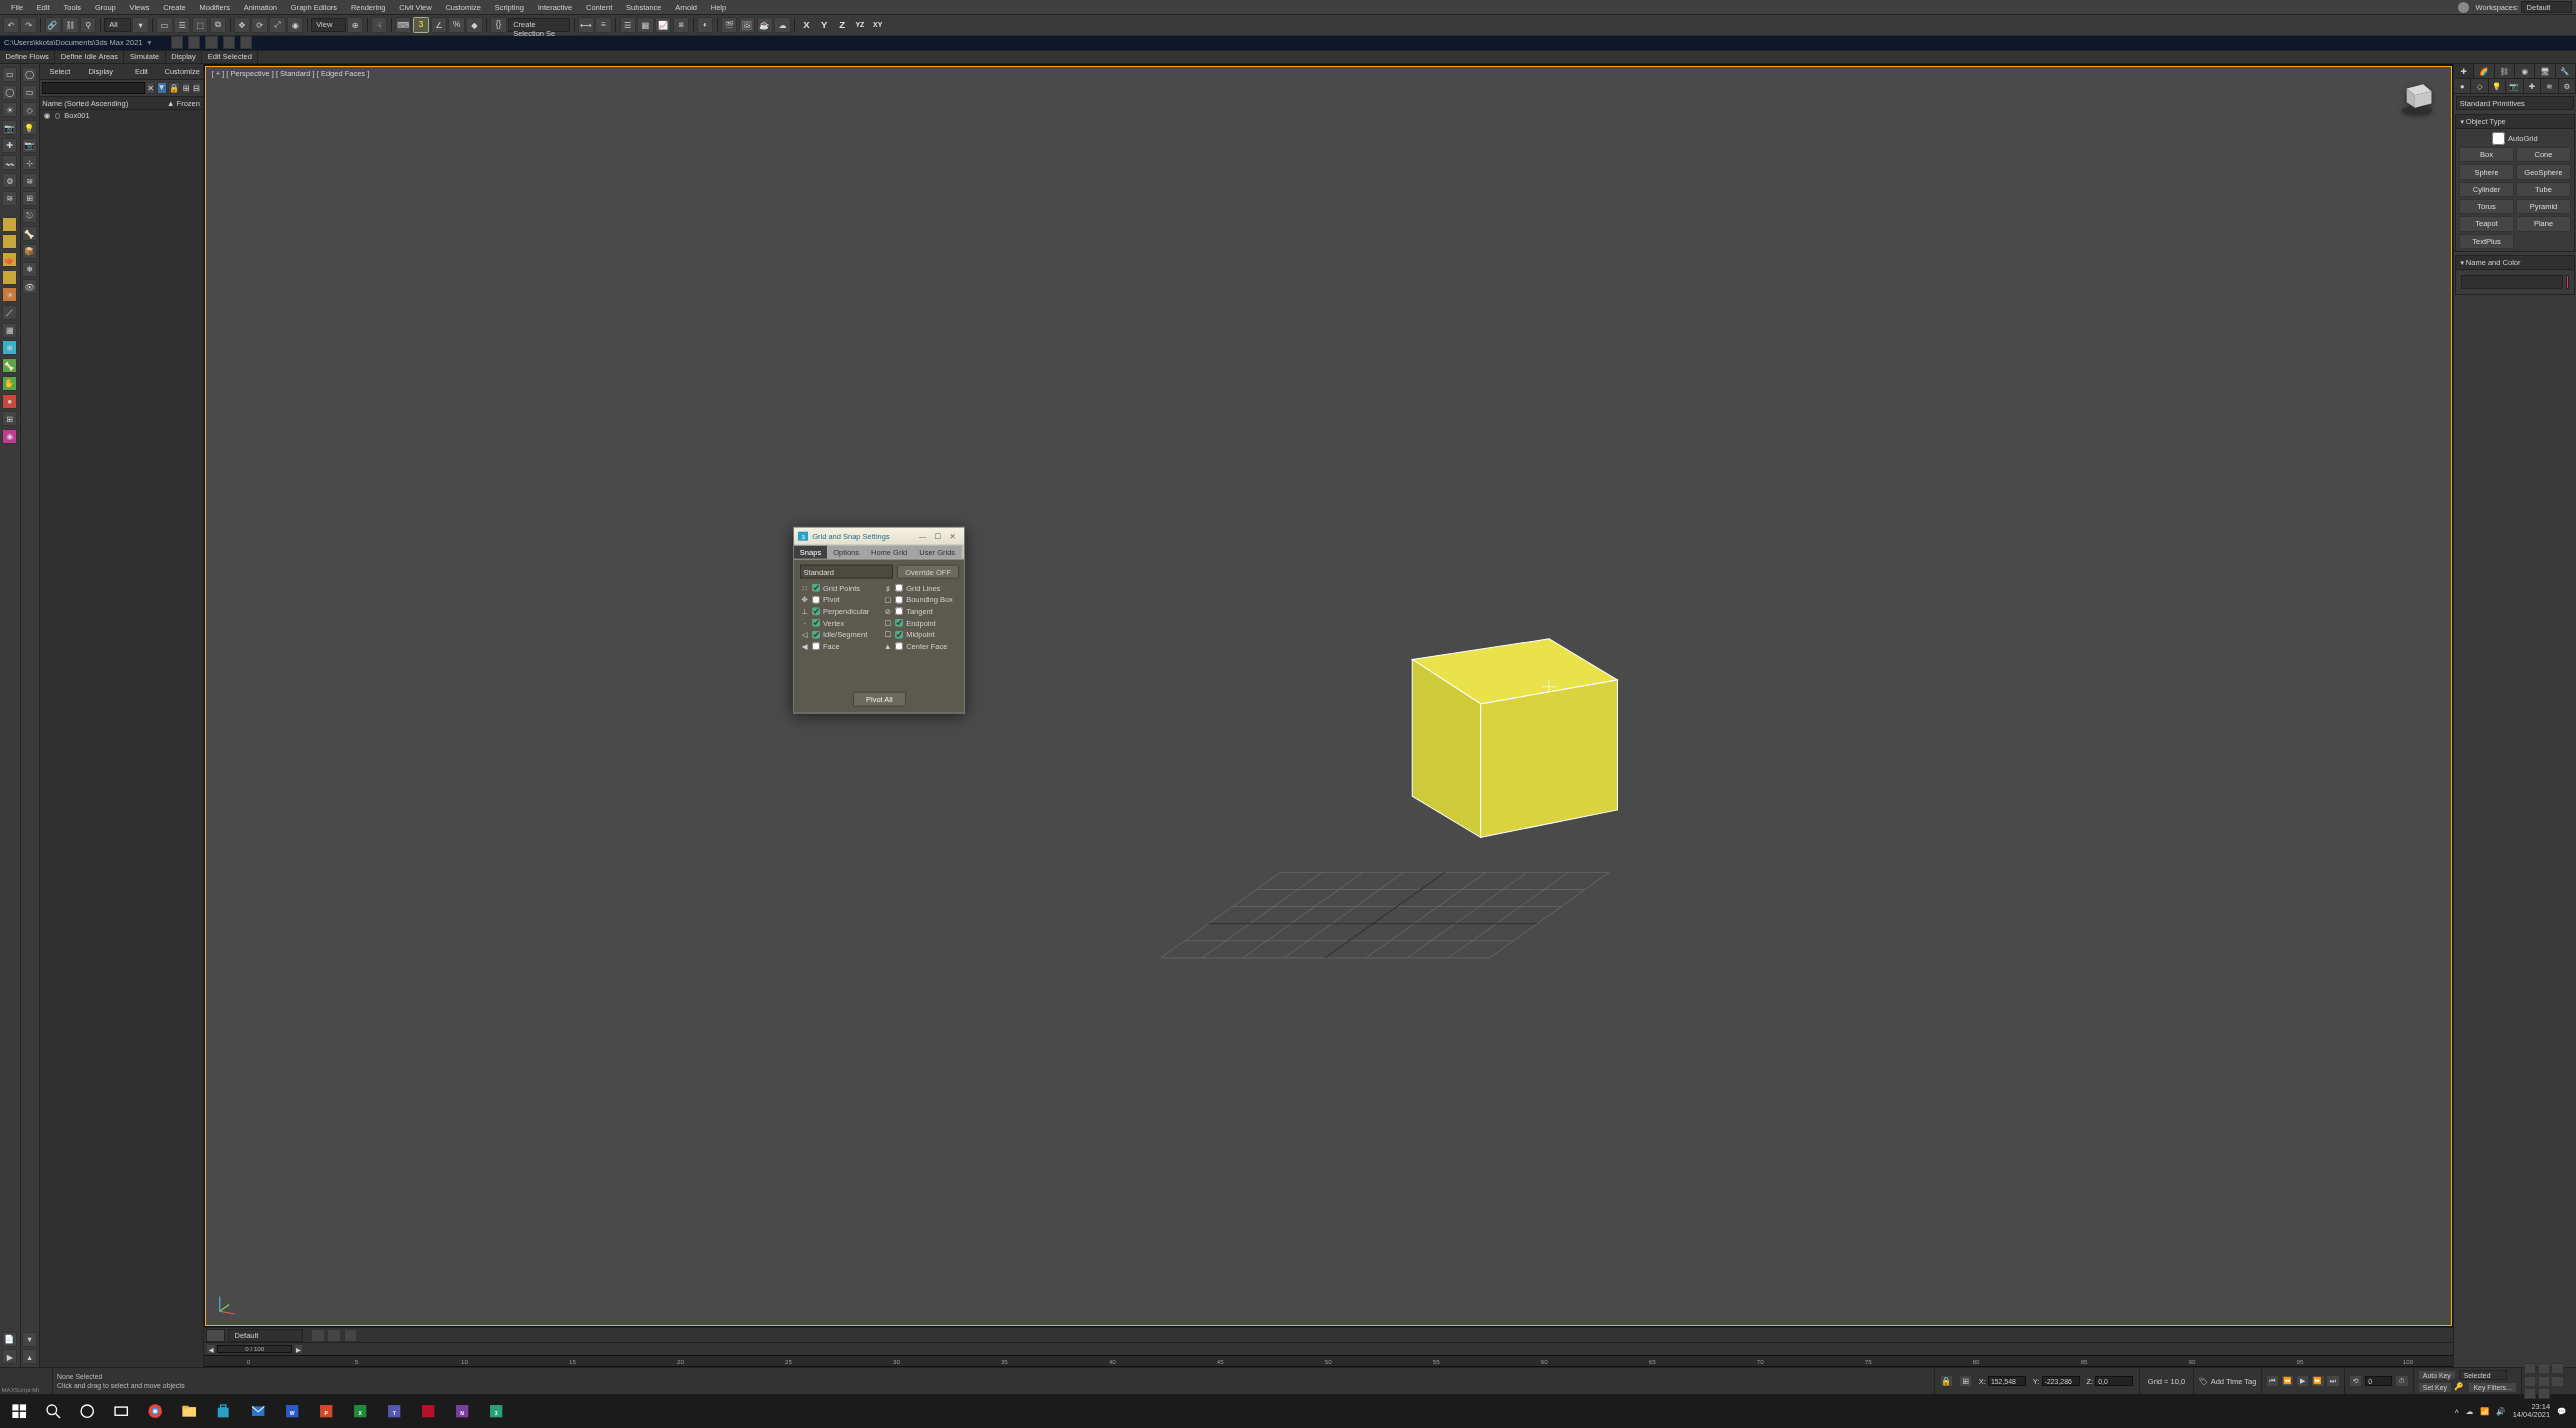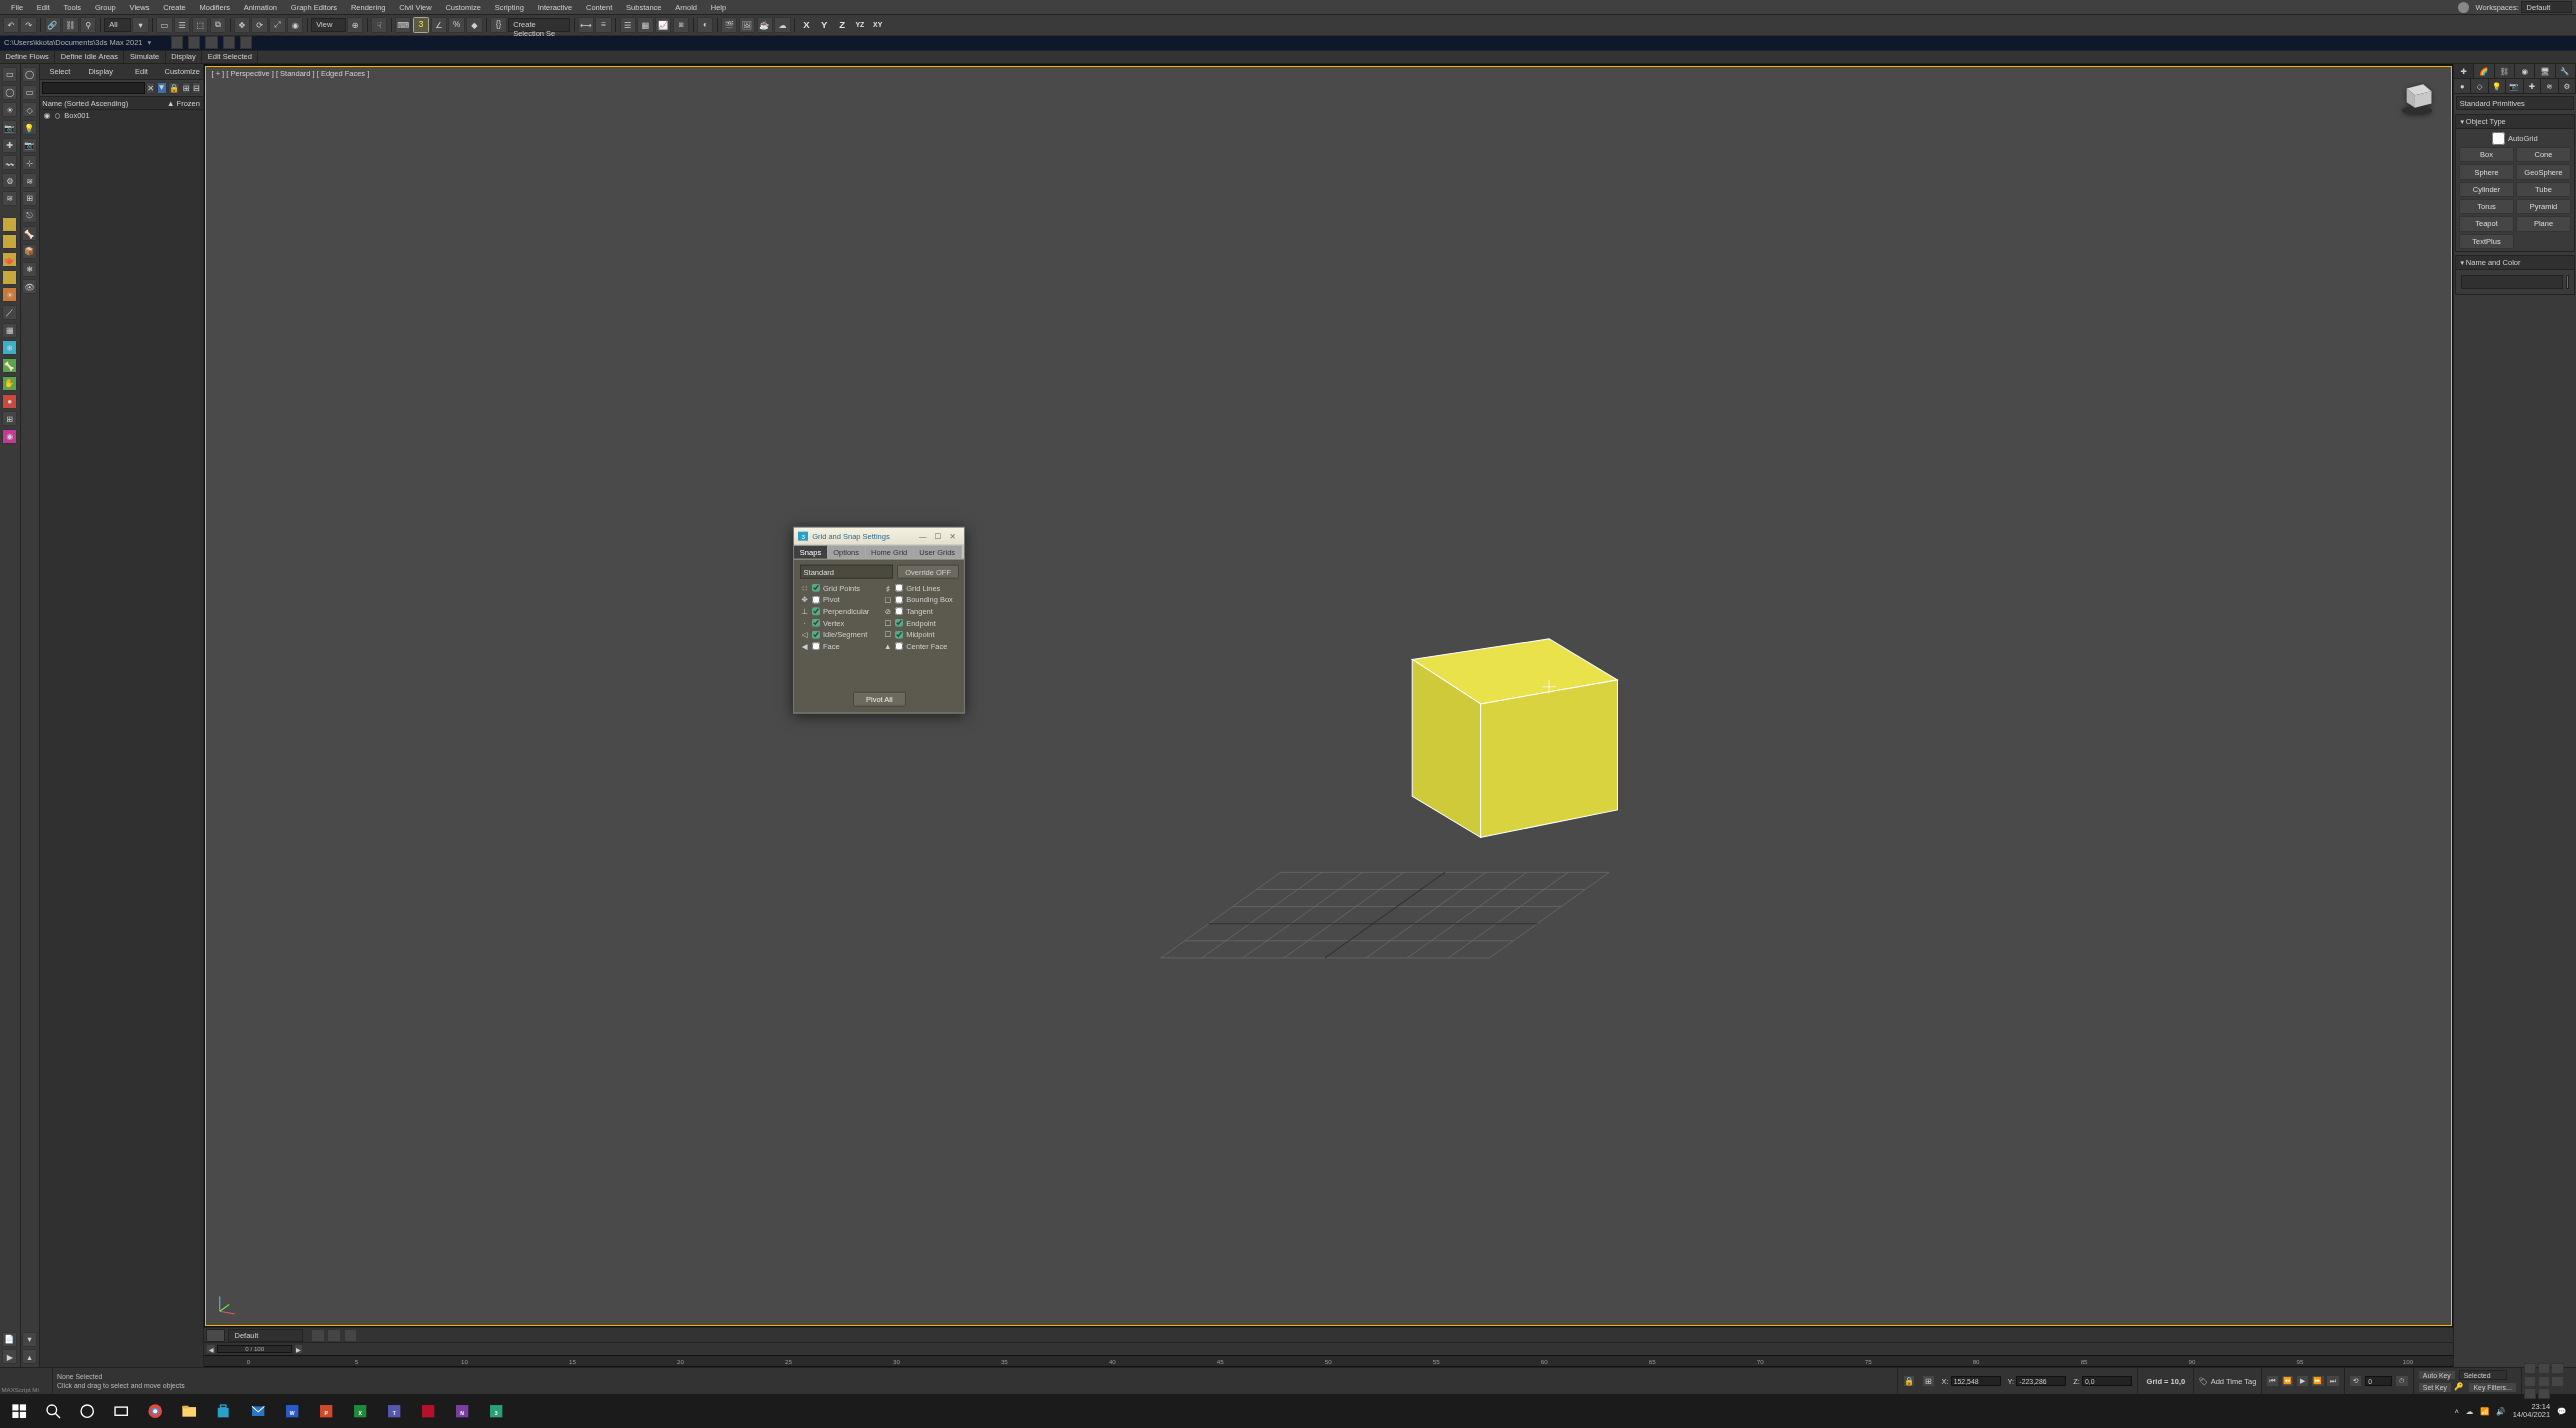--- a/index.html
+++ b/index.html
@@ -125,22 +125,22 @@
 
 .ruler { height:12.3px; position:relative; background:#2a2a2a; border-top:0.7px solid #111; border-bottom:0.7px solid #111; overflow:hidden; }
 .ruler .ticklbl { position:absolute; top:2.1px; font-size:6.2px; color:#999; transform:translateX(-50%); }
 
 .status { height:27px; background:#333; display:flex; align-items:stretch; border-top:0.7px solid #222; }
 .status .lbox { width:53px; border-right:0.7px solid #222; display:flex; align-items:flex-end; padding:1.4px; font-size:6.2px; color:#888; }
 .status .mid { flex:1; display:flex; flex-direction:column; justify-content:center; padding:0 4.1px; gap:1.4px; }
 .status .mid .l { font-size:6.9px; color:#bbb; }
 .status .coords { display:flex; align-items:center; gap:6.9px; padding:0 5.5px; border-left:0.7px solid #222; }
 .status .coords .cv { display:flex; align-items:center; gap:2.1px; }
-.status .coords .cv input { width:50px; background:#222; border:0.7px solid #111; color:#ccc; padding:0.7px 2.1px; font-size:6.9px; }
-.status .grid-ind { padding:0 8.2px; display:flex; align-items:center; border-left:0.7px solid #222;font-weight:bold; }
+.status .coords .cv input { width:38px; background:#222; border:0.7px solid #111; color:#ccc; padding:0.7px 2.1px; font-size:6.9px; }
+.status .grid-ind { padding:0 8.2px; display:flex; align-items:center; border-left:0.7px solid #222; }
 .status .play { display:flex; align-items:center; gap:1.4px; padding:0 4.1px; border-left:0.7px solid #222; }
 .status .play .pb { width:13.7px; height:12.3px; background:#454545; border:0.7px solid #333; display:flex; align-items:center; justify-content:center; font-size:6.9px; }
 .status .keys { display:flex; flex-direction:column; gap:1.4px; padding:2.1px 4.1px; border-left:0.7px solid #222; }
 .status .keys .kr { display:flex; gap:2.7px; align-items:center; }
 .status .keys button { background:#454545; border:0.7px solid #333; padding:0.7px 4.1px; font-size:6.9px; color:#ccc; }
 .status .keys .kdd { background:#303030; border:0.7px solid #222; padding:0.7px 4.1px; font-size:6.9px; }
 .status .mini { display:flex; flex-wrap:wrap; width:55px; gap:1.4px; padding:2.1px; border-left:0.7px solid #222; align-content:center; }
 .status .mini .mb { width:12.3px; height:11px; background:#454545; border:0.7px solid #333; }
 .status .att { display:flex; align-items:center; padding:0 4.1px; gap:4.1px; border-left:0.7px solid #222; }
 .status .att .tag { display:flex; align-items:center; gap:2.7px; }

